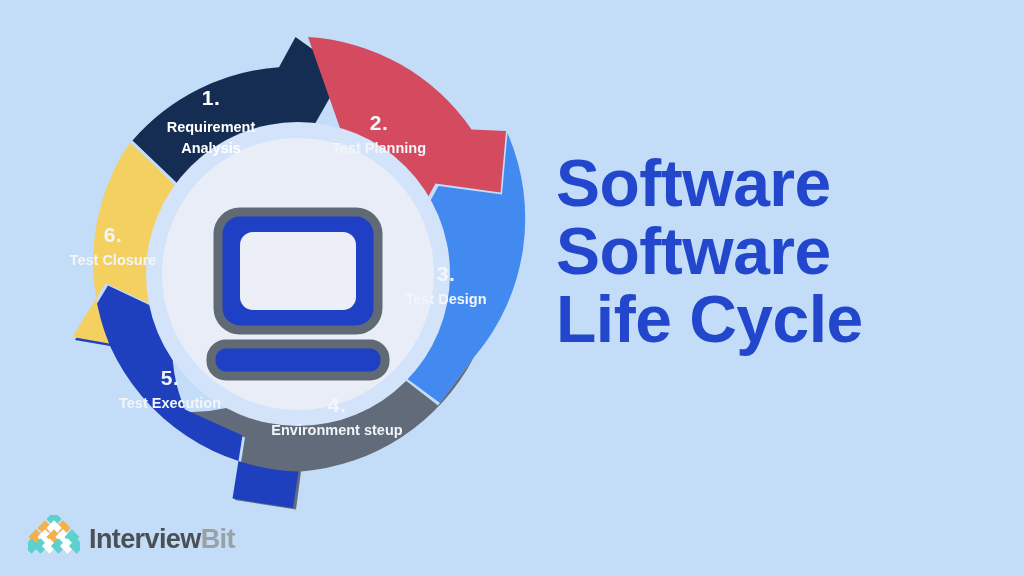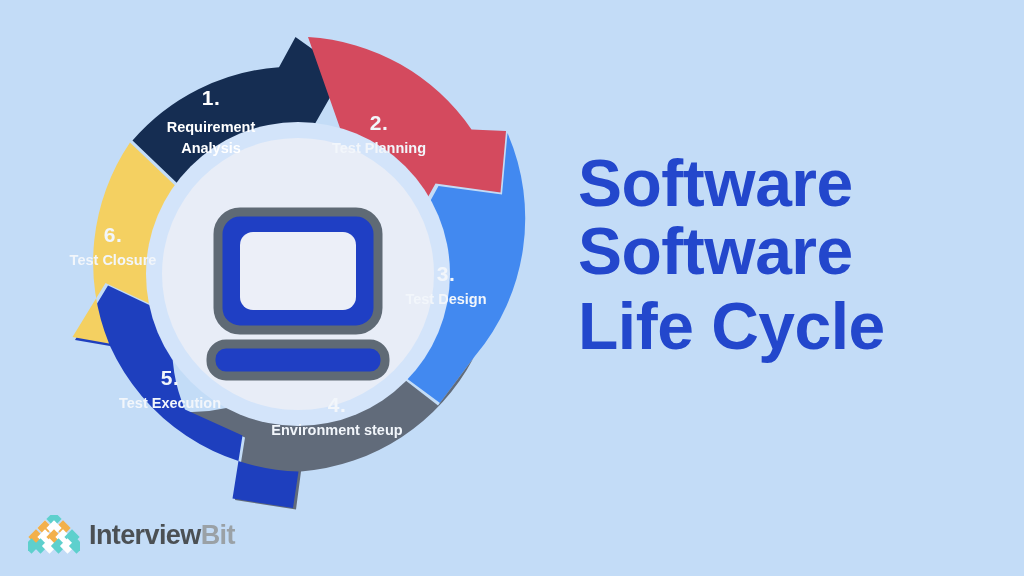--- a/index.html
+++ b/index.html
@@ -39,41 +39,41 @@
     letter-spacing: 0.5px;
   }
   .seg-text {
     font-size: 14.5px;
   }
   .seg-label-dark { fill: #ffffff; }
 
   
   #title-block {
     position: absolute;
-    left: 578px;
+    left: 556px;
     top: 150px;
     width: 420px;
   }
   #title-block .tline {
     font-family: "Liberation Sans", sans-serif;
     font-weight: bold;
     font-size: 66px;
     line-height: 1.03;
     color: #2347cc;
     letter-spacing: -0.5px;
     white-space: nowrap;
   }
 
   
   #logo {
     position: absolute;
     left: 28px;
     top: 515px;
     display: flex;
-    align-items: center;
+    align-items: flex-end;
     gap: 9px;
   }
   #logo-mark { display: block; }
   #logo-text {
     font-family: "Liberation Sans", sans-serif;
     font-weight: bold;
     font-size: 27px;
     letter-spacing: -0.6px;
     white-space: nowrap;
   }
@@ -211,21 +211,21 @@
 
         <text class="seg-label seg-num" x="65" y="208" text-anchor="middle">6.</text>
         <text class="seg-label seg-text" x="65" y="231" text-anchor="middle">Test Closure</text>
       </g>
     </svg>
   </div>
 
   <div id="title-block">
     <div class="tline" style="color: rgb(35, 71, 204);">Software</div>
     <div class="tline" style="color: rgb(35, 71, 204);">Software</div>
-    <div class="tline" style="color: rgb(35, 71, 204); margin-top: 7px;">Life Cycle</div>
+    <div class="tline" style="color: rgb(35, 71, 204);">Life Cycle</div>
   </div>
 
   <div id="logo">
     <svg id="logo-mark" width="52" height="40" viewBox="0 0 52 40" xmlns="http://www.w3.org/2000/svg">
       <g transform="translate(26,4)">
 
         <rect x="-5.4" y="-5.4" width="10.8" height="10.8" transform="rotate(45)" fill="#5ed0cd"></rect>
 
         <g transform="translate(0,9)">
           <rect x="-14.4" y="-5.4" width="10.8" height="10.8" transform="rotate(45 -9 0) translate(0,0)" fill="#ffffff"></rect>

